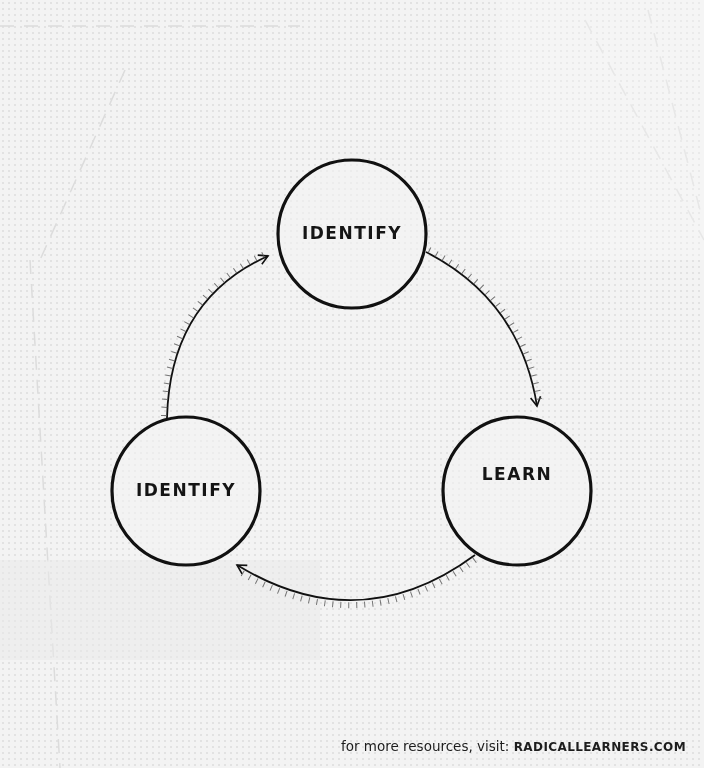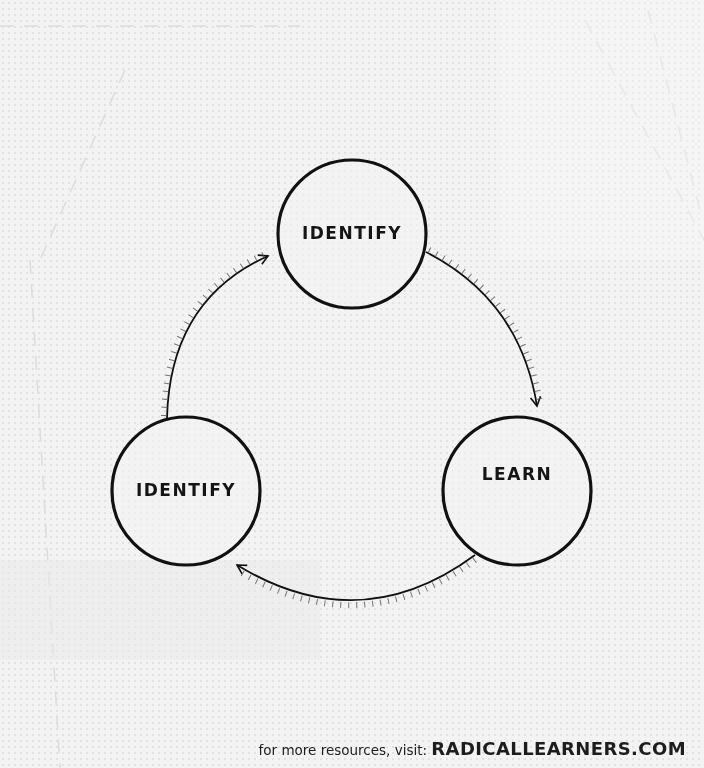--- a/index.html
+++ b/index.html
@@ -14,21 +14,21 @@
   svg.diagram { position:absolute; left:0; top:0; }
   .node-label {
     position:absolute; width:148px; text-align:center;
     font-family:"DejaVu Sans", sans-serif; font-weight:bold;
     font-size:17px; letter-spacing:1.5px; color:#151515;
   }
   .footer {
     position:absolute; right:18px; top:738px;
     font-family:"DejaVu Sans", sans-serif; font-size:13.5px; color:#1d1d1d;
   }
-  .footer .site { font-weight:bold; font-size:18px; letter-spacing:0.4px; }
+  .footer .site { font-weight:bold; font-size:12px; letter-spacing:0.4px; }
 </style>
 </head>
 <body>
 
 <svg class="texture" width="704" height="768">
   <g stroke="#dcdcdc" stroke-width="1.5" fill="none" stroke-dasharray="14 10">
     <path d="M0 26 L300 26"></path>
     <path d="M125 70 L40 260"></path>
     <path d="M30 260 L60 768"></path>
     <path d="M585 20 L704 240"></path>

